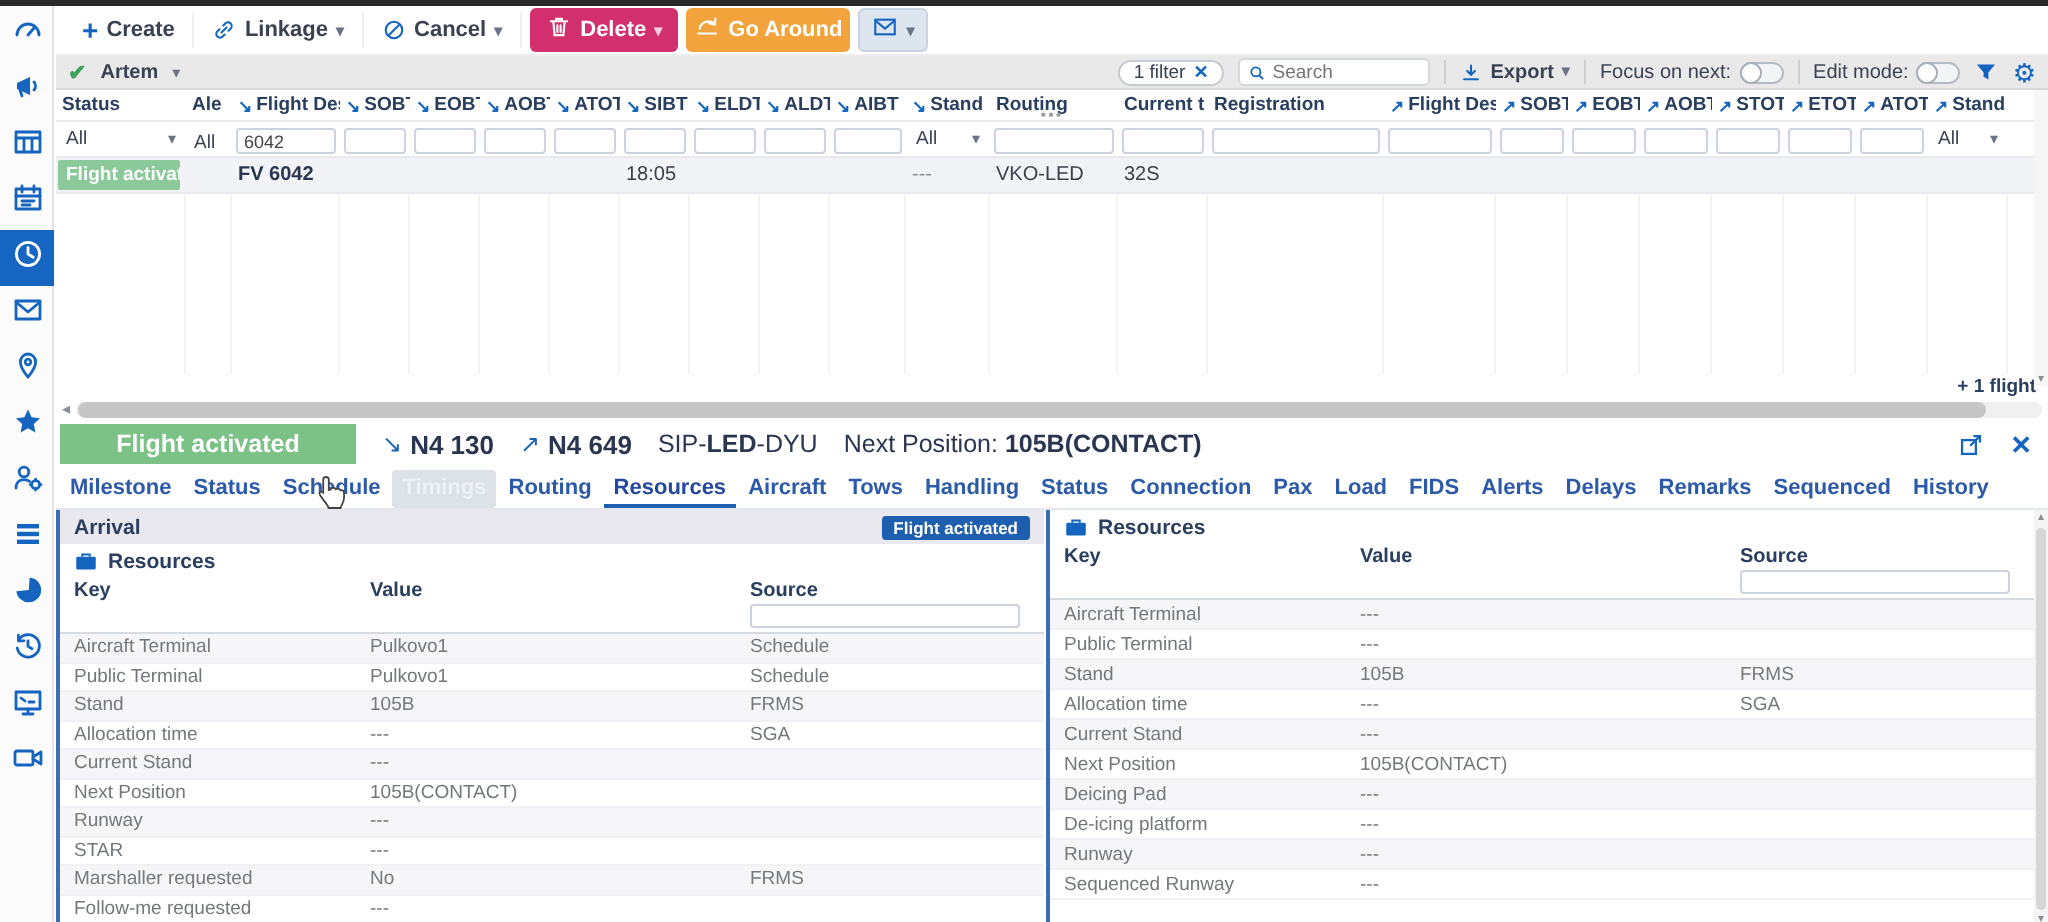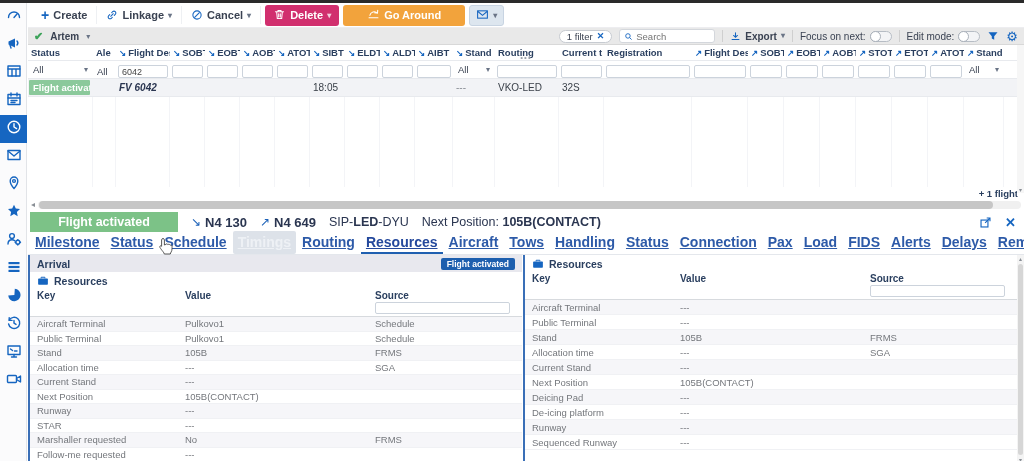--- a/index.html
+++ b/index.html
@@ -15,21 +15,21 @@
   .main { position:absolute; left:28px; top:0; width:996px; height:461px; }
 
   
   .toolbar { height:25px; display:flex; align-items:center; padding-left:4px; background:#fff; border-bottom:1px solid #ededf0; }
   .tbtn { display:flex; align-items:center; gap:4px; font-size:11px; font-weight:bold; color:#3a4252; padding:3px 9px; border-right:1px solid #eef0f3; cursor:pointer; white-space:nowrap; }
   .tbtn svg { width:13px; height:13px; }
   .plus { color:#1565c0; font-size:14px; font-weight:bold; line-height:10px; }
   .caret { font-size:8px; color:#6a7486; }
   .tbtn.danger { background:#d12f6e; color:#fff; border:none; border-radius:3px; margin:0 4px; padding:3px 8px; }
   .tbtn.danger .caret { color:#f3cede; }
-  .tbtn.warn { background:#f2a33c; color:#fff; border:none; border-radius:3px; margin-right:4px; padding:3px 24px; }
+  .tbtn.warn { background:#f2a33c; color:#fff; border:none; border-radius:3px; margin-right:4px; padding:3px 4px; }
   .tbtn.mail { background:#dde6ef; border:1px solid #c8d4e2; border-radius:3px; padding:2px 6px; color:#1565c0; }
 
   
   .filterbar { height:17px; background:#e9e9e9; border-bottom:1px solid #d8d8d8; display:flex; align-items:center; padding:0 6px; font-size:10px; color:#3a4252; gap:7px; }
   .check { color:#3da35a; font-size:11px; font-weight:bold; }
   .user-name { font-weight:bold; }
   .fb-spacer { flex:1; }
   .pill { display:flex; align-items:center; gap:4px; background:#fff; border:1px solid #c7cbd1; border-radius:8px; padding:0 7px; height:13px; font-size:9.5px; cursor:pointer; }
   .pill .x { color:#1565c0; font-weight:bold; font-size:9px; }
   .searchbox { display:flex; align-items:center; gap:3px; background:#fff; border:1px solid #d4d7dc; border-radius:3px; height:14px; width:96px; padding:0 4px; }
@@ -50,21 +50,21 @@
   .thead { display:flex; height:16px; align-items:center; border-bottom:1px solid #e8eaee; }
   .hcell { flex:none; display:flex; align-items:center; gap:2px; padding:0 3px; font-size:9.5px; font-weight:bold; color:#2a3f5f; white-space:nowrap; overflow:hidden; cursor:pointer; }
   .dir { color:#1565c0; font-size:8.5px; }
   .frow { display:flex; height:18px; align-items:center; border-bottom:1px solid #e8eaee; }
   .fcell { flex:none; padding:0 2px; overflow:hidden; }
   .fcell input { width:100%; height:13px; border:1px solid #ccd3dc; border-radius:2px; font-size:9px; padding:0 3px; color:#444; font-family:"Liberation Sans", sans-serif; outline:none; }
   .fsel { display:flex; align-items:center; justify-content:space-between; font-size:9.5px; color:#3a4252; padding:0 3px; cursor:pointer; }
   .flabel { font-size:9.5px; color:#3a4252; padding:0 2px; }
   .drow { display:flex; height:18px; align-items:center; background:#f2f3f6; border-bottom:1px solid #e8eaee; cursor:pointer; }
   .dcell { flex:none; padding:0 3px; font-size:10px; color:#3a4049; white-space:nowrap; overflow:hidden; }
-  .dcell.bold { font-weight:bold; color:#2a3550;font-style:italic; }
+  .dcell.bold { font-weight:bold; color:#2a3550; }
   .dcell.dim { color:#8a8f96; }
   .status-badge { display:block; background:#8bc99b; color:#fff; font-size:9.5px; font-weight:bold; padding:2px 4px; border-radius:1px; white-space:nowrap; overflow:hidden; }
   .emptyarea { display:flex; height:90px; }
   .ecell { flex:none; border-right:1px solid #f3f4f7; height:100%; }
   .tfooter { height:12px; display:flex; justify-content:flex-end; align-items:center; padding-right:6px; font-size:9.5px; font-weight:bold; color:#2a3f5f; }
   .hscroll { height:11px; display:flex; align-items:center; gap:3px; padding:0 3px; position:relative; }
   .hs-arrow { color:#8a8f96; font-size:8px; cursor:pointer; }
   .hs-track { flex:1; height:8px; background:#f0f0f0; border-radius:4px; position:relative; cursor:pointer; }
   .hs-thumb { position:absolute; left:1px; top:0; height:8px; width:97%; background:#c6c6c6; border-radius:4px; }
   .grip { position:absolute; left:50%; top:8px; transform:translateX(-50%); color:#9aa0a8; font-size:8px; letter-spacing:1px; z-index:6; }
@@ -79,21 +79,21 @@
   .route { font-size:12.5px; color:#2a3550; }
   .route b { font-weight:bold; }
   .nextpos { font-size:12.5px; color:#2a3550; }
   .nextpos b { font-weight:bold; }
   .dh-spacer { flex:1; }
   .dh-ic { color:#1565c0; cursor:pointer; display:flex; align-items:center; }
   .dh-ic svg { width:13px; height:13px; }
   .close-x { color:#1565c0; font-weight:bold; font-size:13px; cursor:pointer; }
 
   .tabs { display:flex; align-items:flex-end; height:21px; padding:0 2px; border-bottom:1px solid #e4e7ec; gap:1px; }
-  .tab { font-size:14px; font-weight:bold; color:#2d5aa8; padding:3px 5px 4px; white-space:nowrap; cursor:pointer;text-decoration:underline; }
+  .tab { font-size:11px; font-weight:bold; color:#2d5aa8; padding:3px 5px 4px; white-space:nowrap; cursor:pointer; }
   .tab.active { color:#24489c; border-bottom:2px solid #1f5fb0; padding-bottom:2px; }
   .tab.loading { background:#dde2e9; color:#eef1f5; border-radius:2px; }
 
   .panels { display:flex; gap:1px; height:209px; padding-right:7px; background:#fff; }
   .panel { flex:1; min-width:0; display:flex; flex-direction:column; border-left:2px solid #3a6fb7; }
   .phead { height:17px; background:#e8e8ee; display:flex; align-items:center; justify-content:space-between; padding:0 7px; font-size:10.5px; font-weight:bold; color:#2a3f5f; }
   .pbadge { background:#1d5fae; color:#fff; font-size:8.5px; font-weight:bold; padding:1px 6px; border-radius:2px; cursor:pointer; }
   .sechead { height:17px; display:flex; align-items:center; gap:5px; padding:0 7px; font-size:10.5px; font-weight:bold; color:#2a3f5f; }
   .sechead svg { width:12px; height:12px; color:#1565c0; }
   .rtable { flex:1; display:flex; flex-direction:column; overflow:hidden; border-bottom:2px solid #2a5b9e; }

